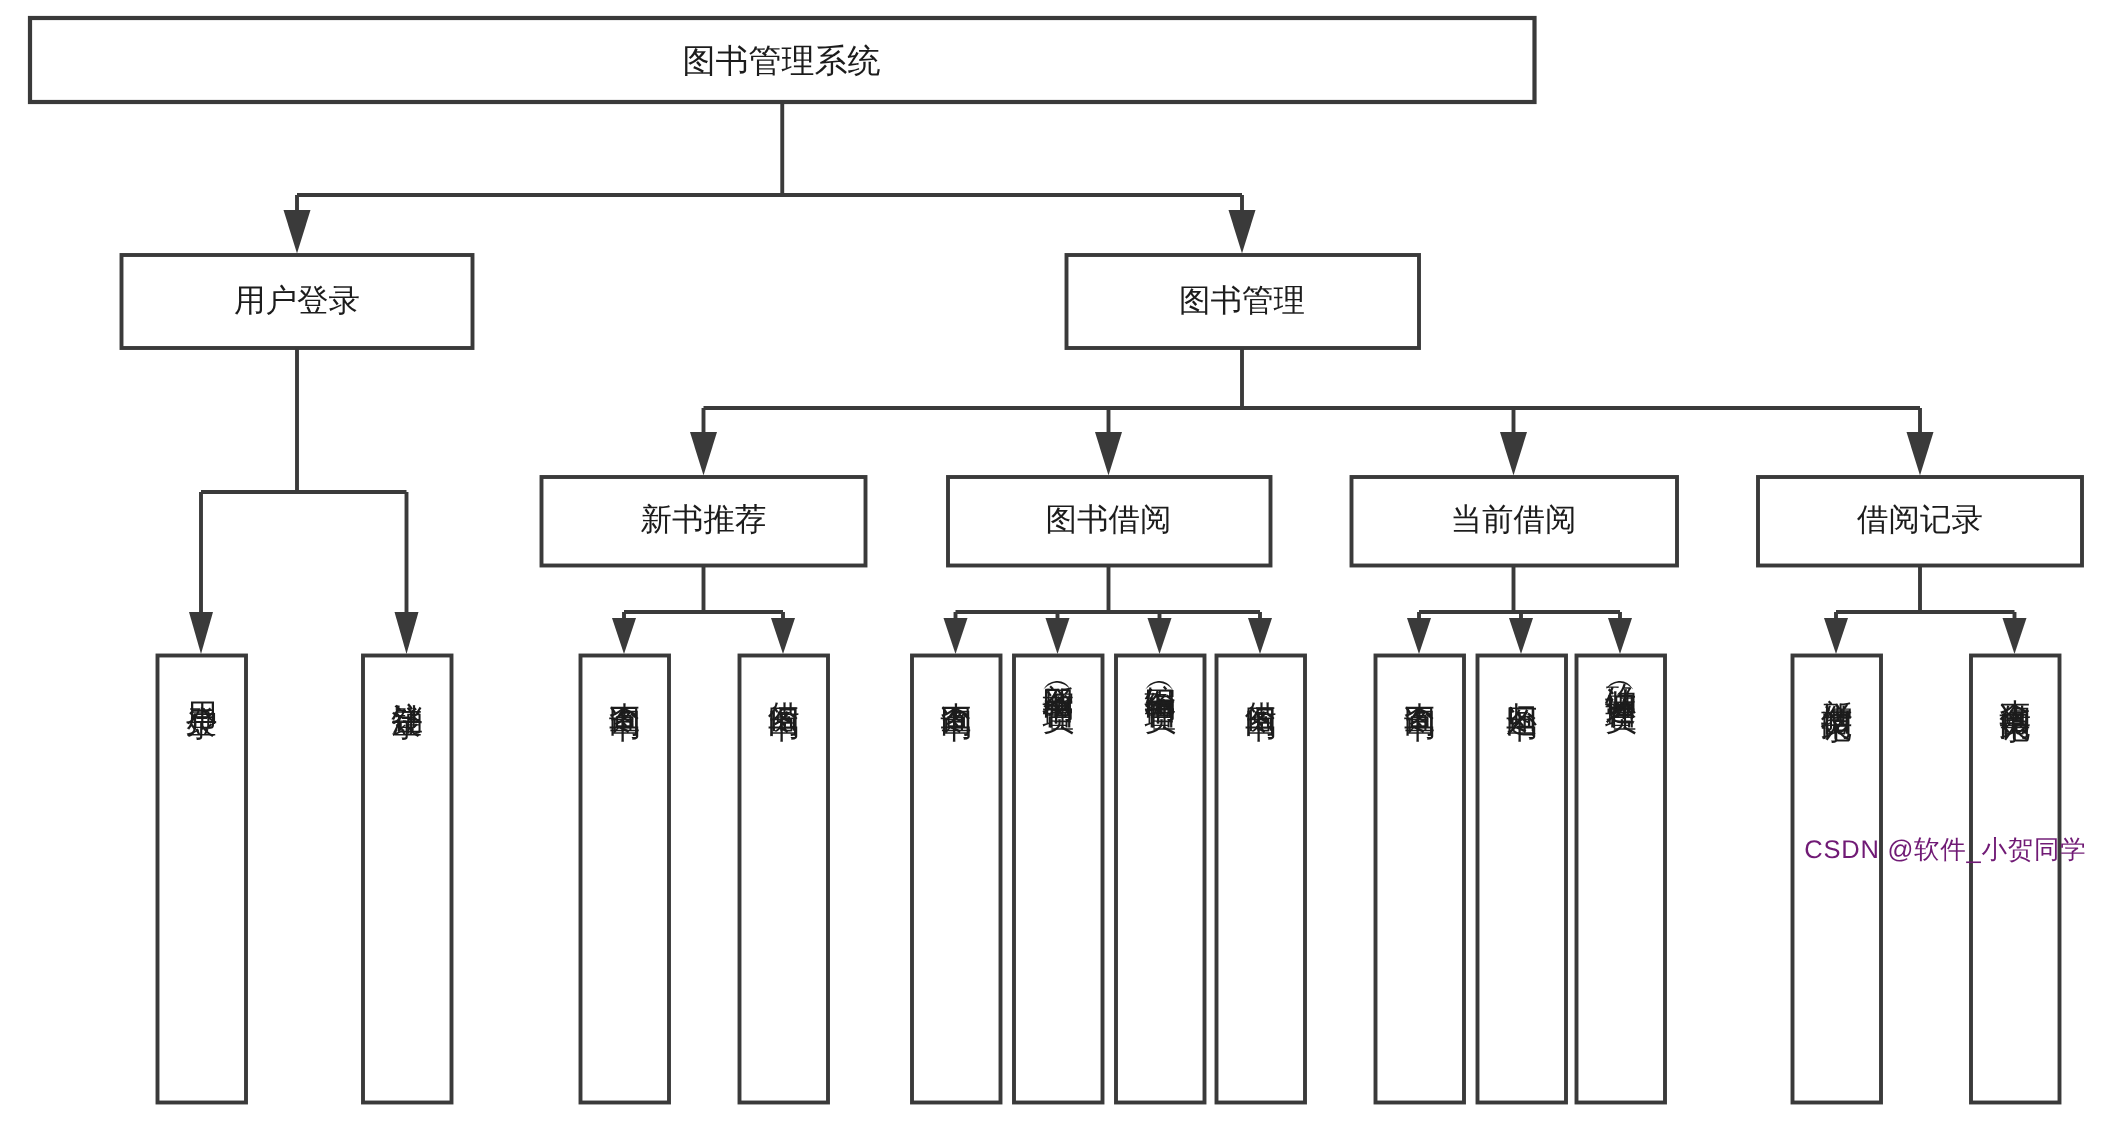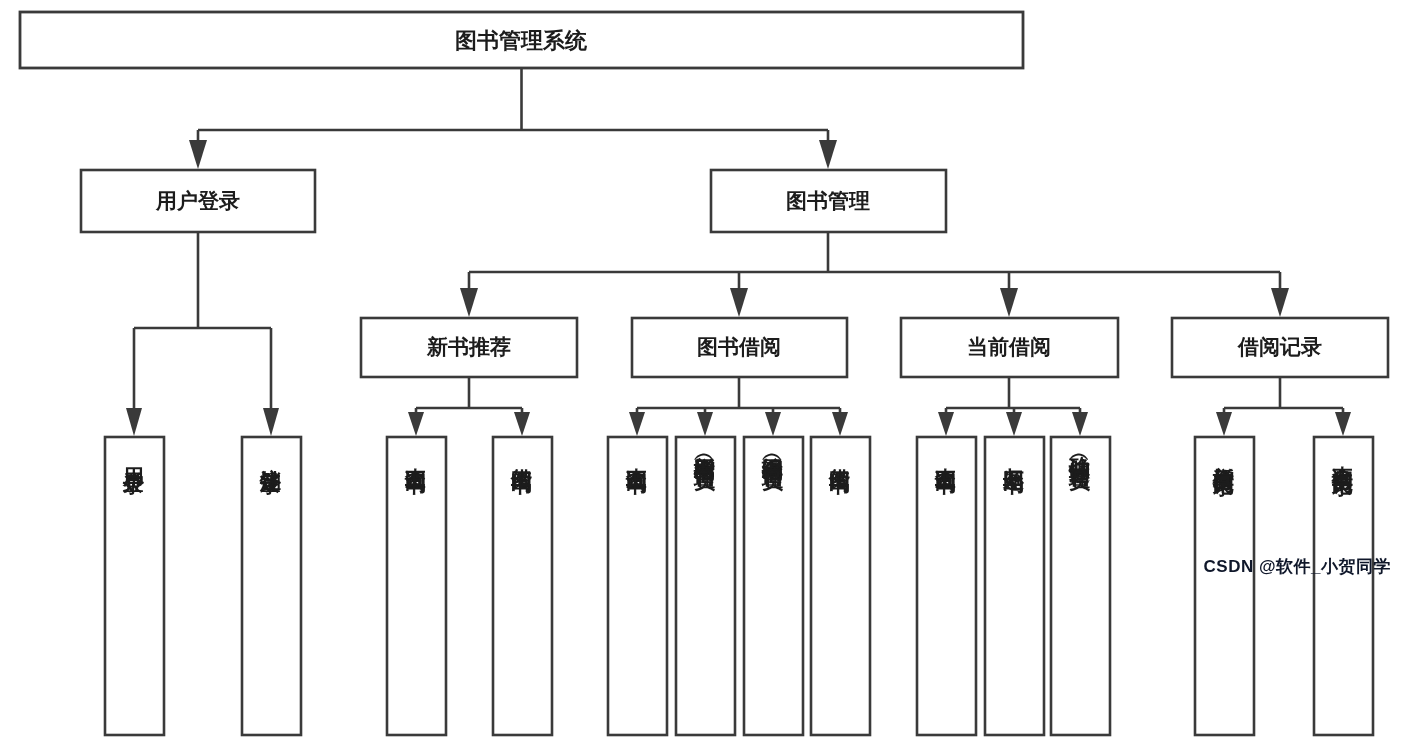--- a/index.html
+++ b/index.html
@@ -12,21 +12,20 @@
     width: 1405px;
     height: 747px;
     font-family: "Liberation Sans", "DejaVu Sans", sans-serif;
     overflow: hidden;
   }
   #diagram-root {
     position: relative;
     width: 1405px;
     height: 584px;
     background: #ffffff;
-    font-weight: bold;
   }
   svg#diagram-svg {
     position: absolute;
     top: 0;
     left: 0;
     width: 1405px;
     height: 747px;
   }
   .node-box {
     fill: #ffffff;
@@ -66,21 +65,21 @@
     writing-mode: vertical-rl;
     glyph-orientation-vertical: 0;
     letter-spacing: 2px;
   }
   .watermark-text {
     position: absolute;
     right: 14px;
     bottom: 6px;
     font-family: "Liberation Sans", "DejaVu Sans", sans-serif;
     font-size: 17px;
-    color: #0f172a;
+    color: #701a75;
     white-space: nowrap;
     user-select: none;
     letter-spacing: 0.5px;
   }
 </style>
 </head>
 <body>
 
 <div id="diagram-root">
 

